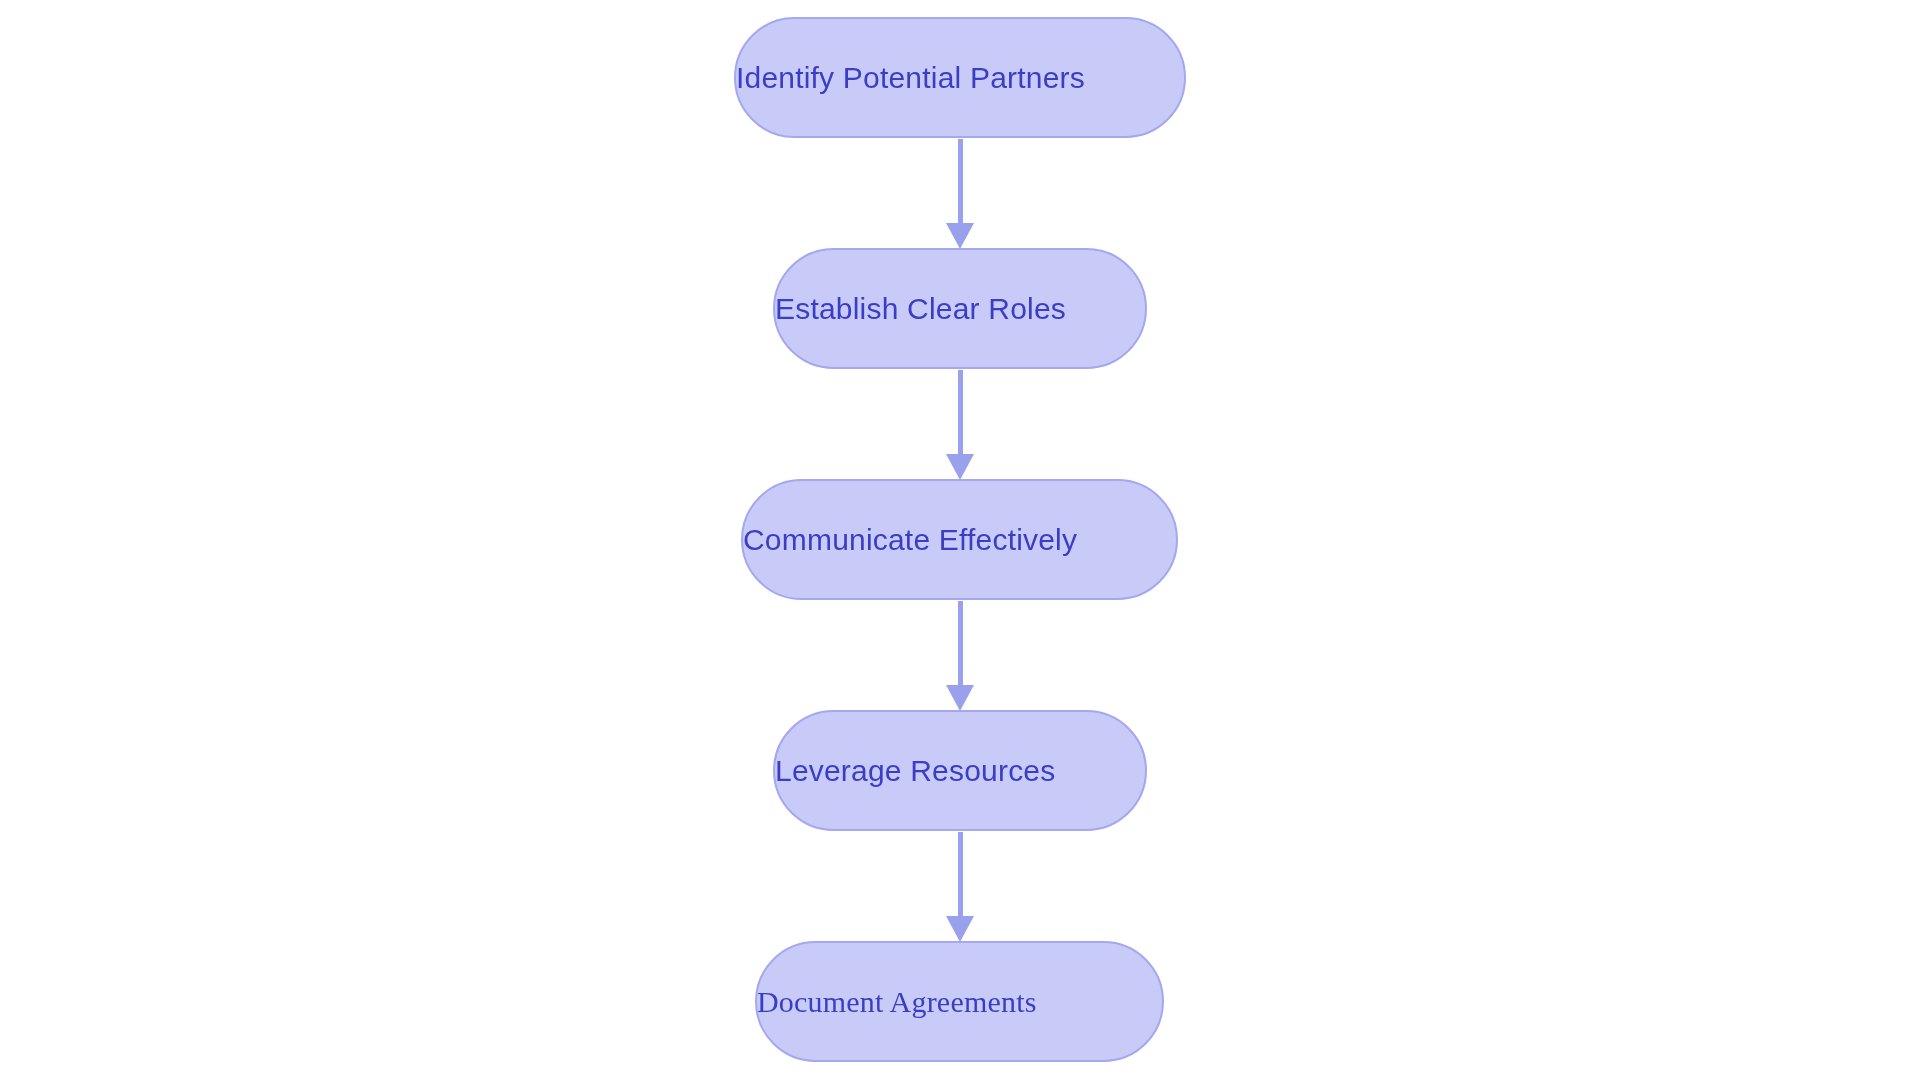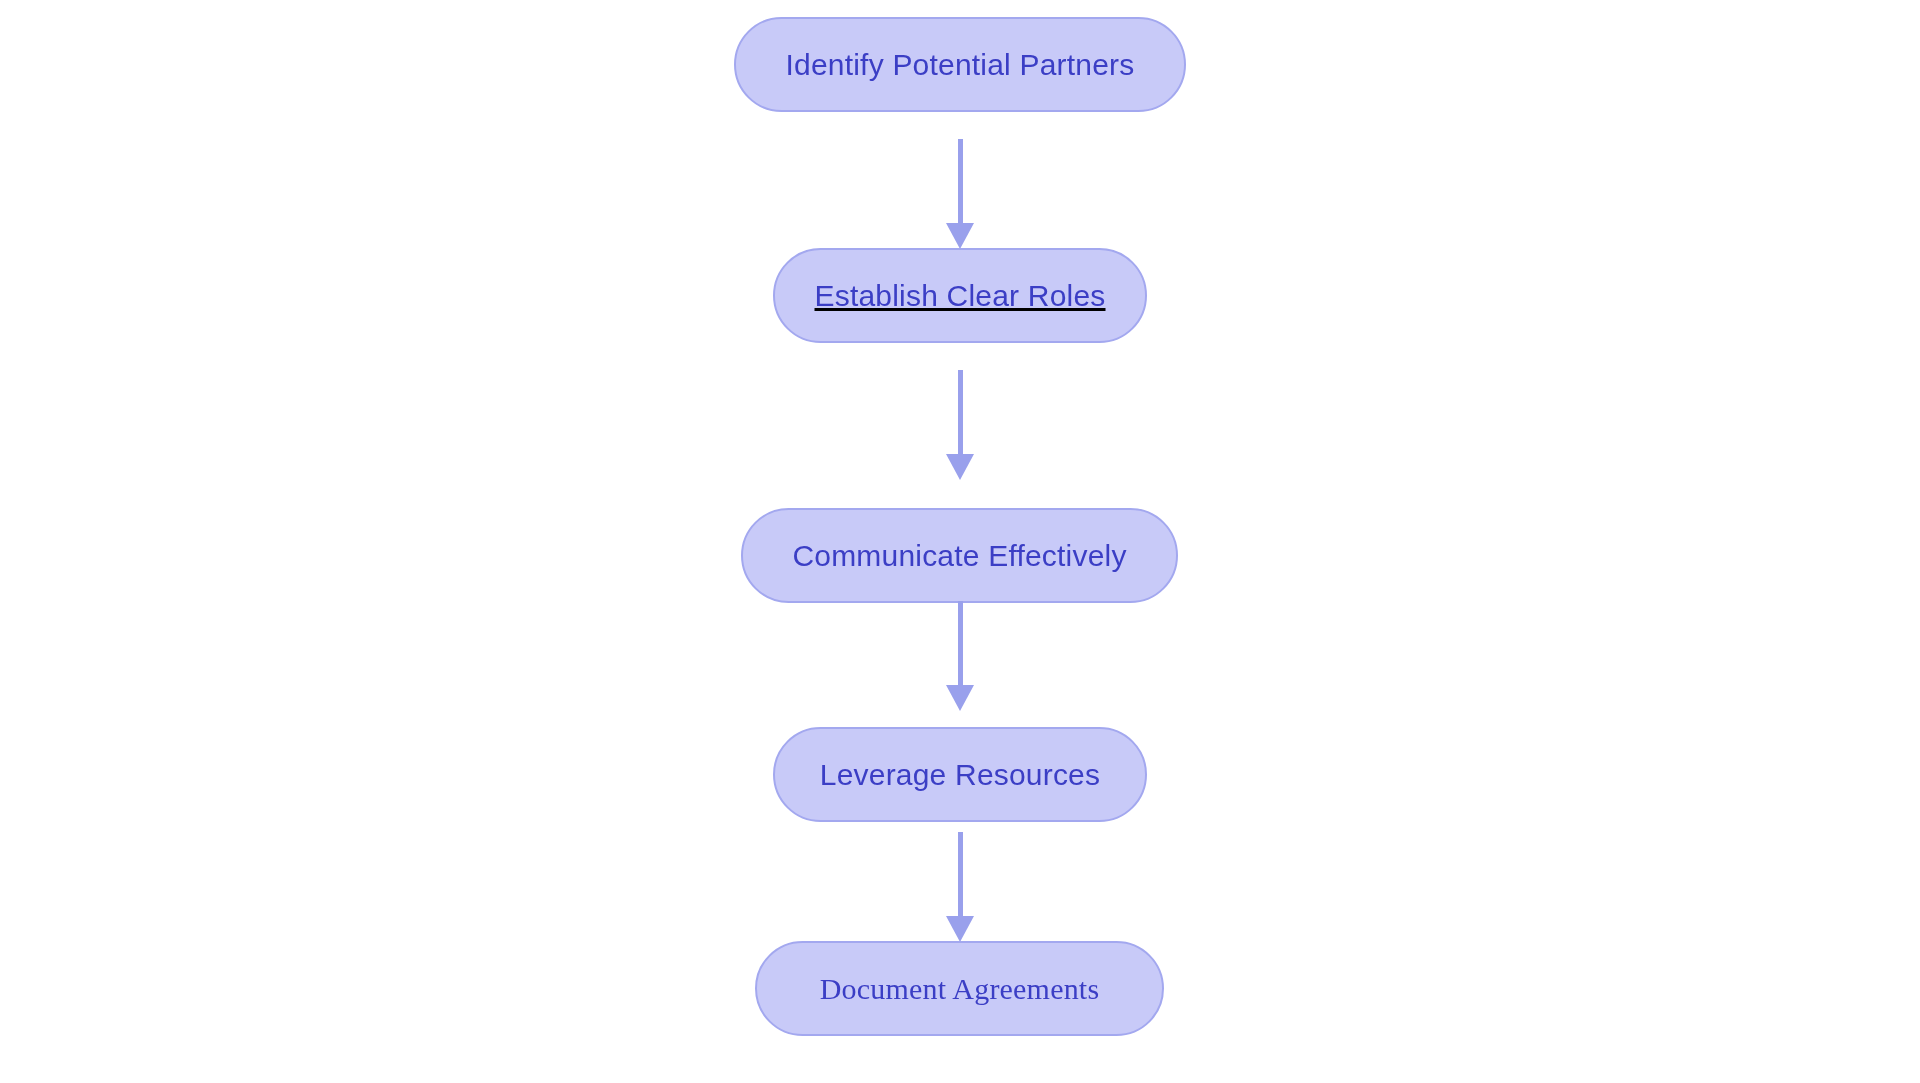--- a/index.html
+++ b/index.html
@@ -11,39 +11,39 @@
   .canvas {
     position: relative;
     width: 1920px;
     height: 1083px;
     background: var(--bg, #ffffff);
     overflow: hidden;
   }
   .node {
     position: absolute;
     box-sizing: border-box;
-    height: 95px;
+    height: 121px;
     background: var(--node-fill, #c8caf8);
     border: 2px solid var(--node-border, #a3a8ef);
     border-radius: 60.5px;
     display: flex;
     align-items: center;
-    justify-content: center;
+    justify-content: flex-start;
   }
   .node-label {
     color: var(--text-color, #3b3ec5);
     font-size: 30px;
     line-height: 1;
     white-space: nowrap;
     letter-spacing: 0.2px;
   }
   .n1 { left: 734px; top: 17px;  width: 452px; }
-  .n2 { left: 773px; top: 248px; width: 374px; text-decoration: underline; }
-  .n3 { left: 741px; top: 479px; width: 437px; margin-top: 29px; }
-  .n4 { left: 773px; top: 727px; width: 374px; }
+  .n2 { left: 773px; top: 248px; width: 374px; }
+  .n3 { left: 741px; top: 479px; width: 437px; }
+  .n4 { left: 773px; top: 710px; width: 374px; }
   .n5 { left: 755px; top: 941px; width: 409px; font-family: Liberation Serif, serif; }
 
   .arrow {
     position: absolute;
     left: 946px;
     width: 28px;
     height: 110px;
     display: flex;
     flex-direction: column;
     align-items: center;

